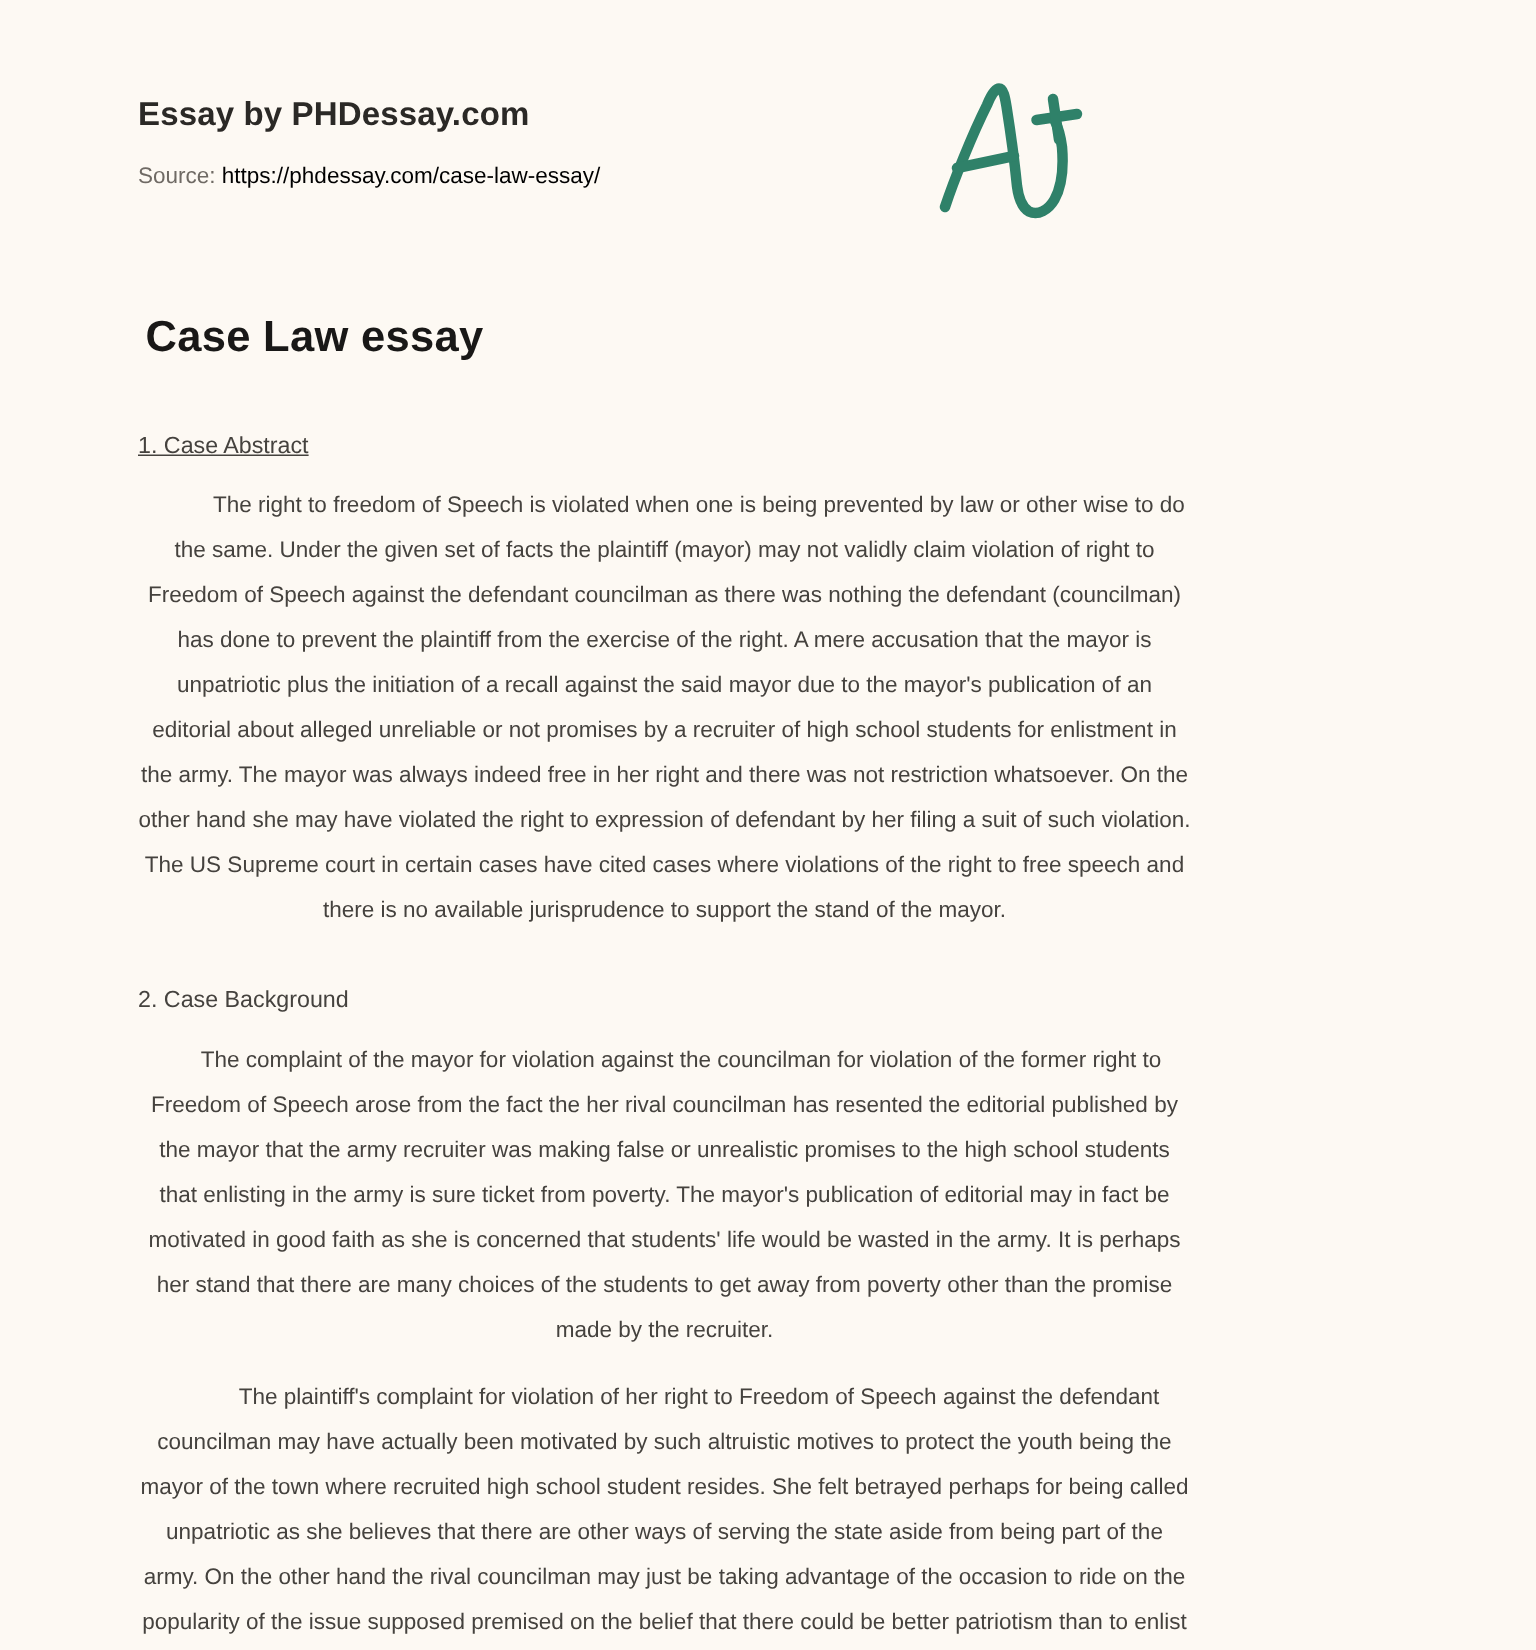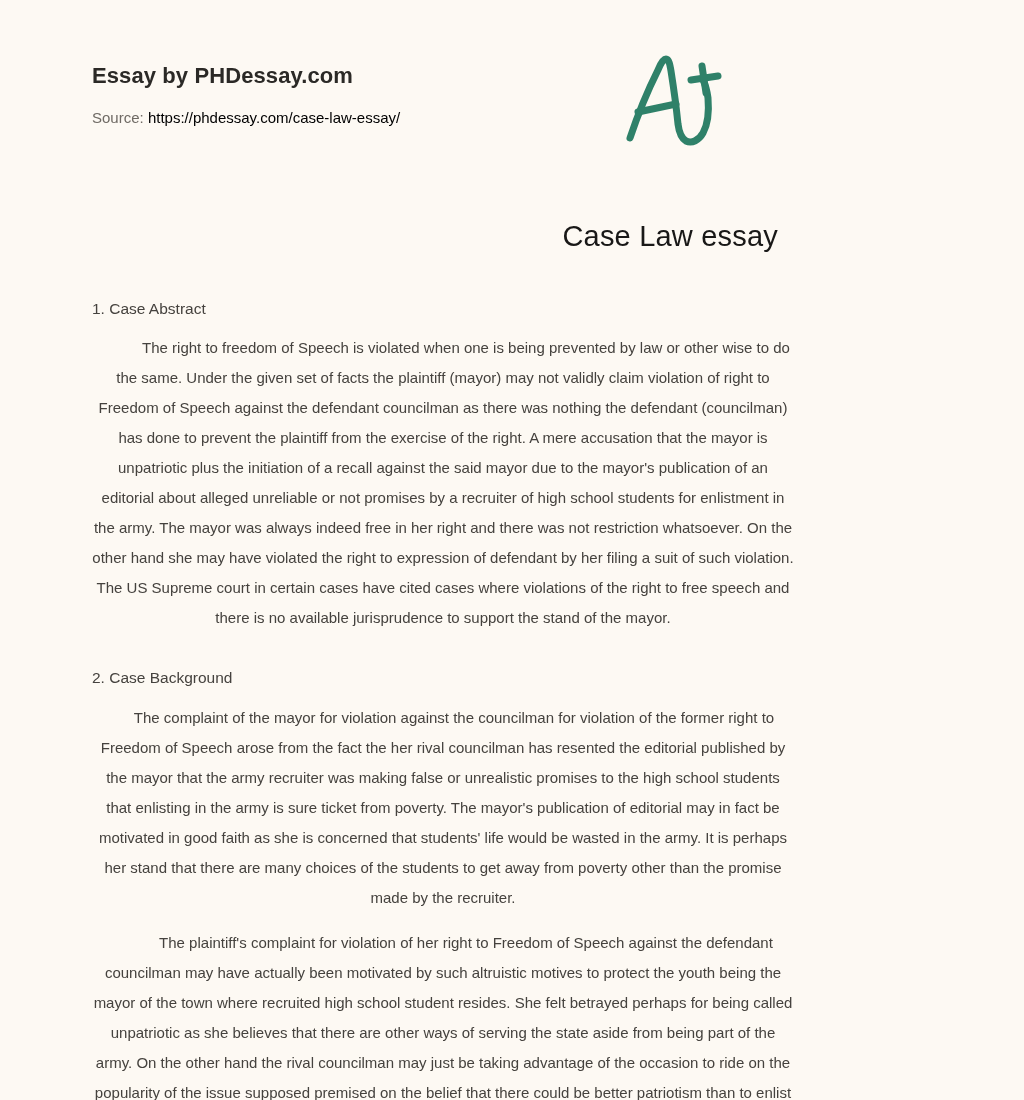--- a/index.html
+++ b/index.html
@@ -59,38 +59,38 @@
     height: 104px;
   }
   .logo svg {
     display: block;
     width: 118px;
     height: 104px;
   }
 
   
   .doc-title {
-    margin: 16px;
+    margin: 5px;
     padding-top: 76px;
     font-size: 29px;
-    font-weight: normal;
+    font-weight: bold;
     color: #191817;
     letter-spacing: 0.2px;
     line-height: 1.2;
-    text-align: right;
   }
 
   .section-heading {
     font-size: 15.5px;
     color: #45423e;
     line-height: 1.4;
     margin-top: 34px;
   }
   .section-heading.first {
     margin-top: 44px;
+    text-decoration: underline;
   }
 
   .para {
     font-size: 15px;
     line-height: 30px;
     color: #45423e;
     margin-top: 14px;
     text-align: center;
   }
   .para.indent-lg {

